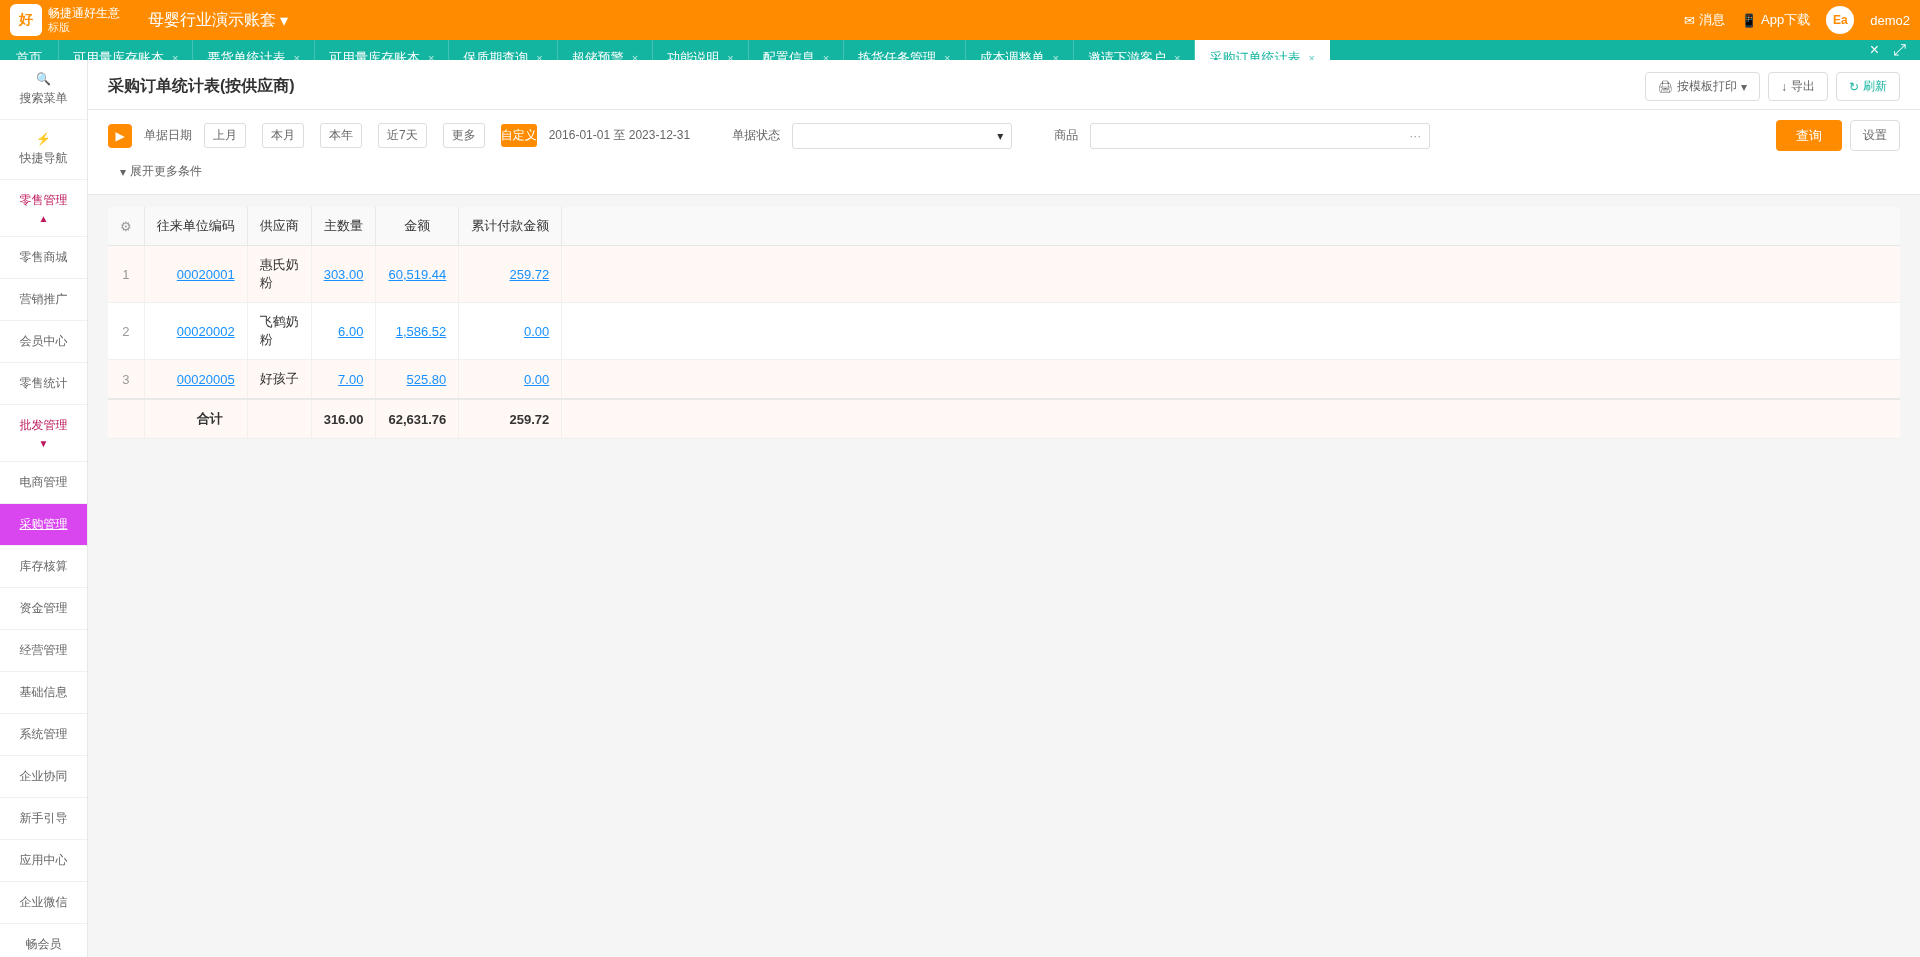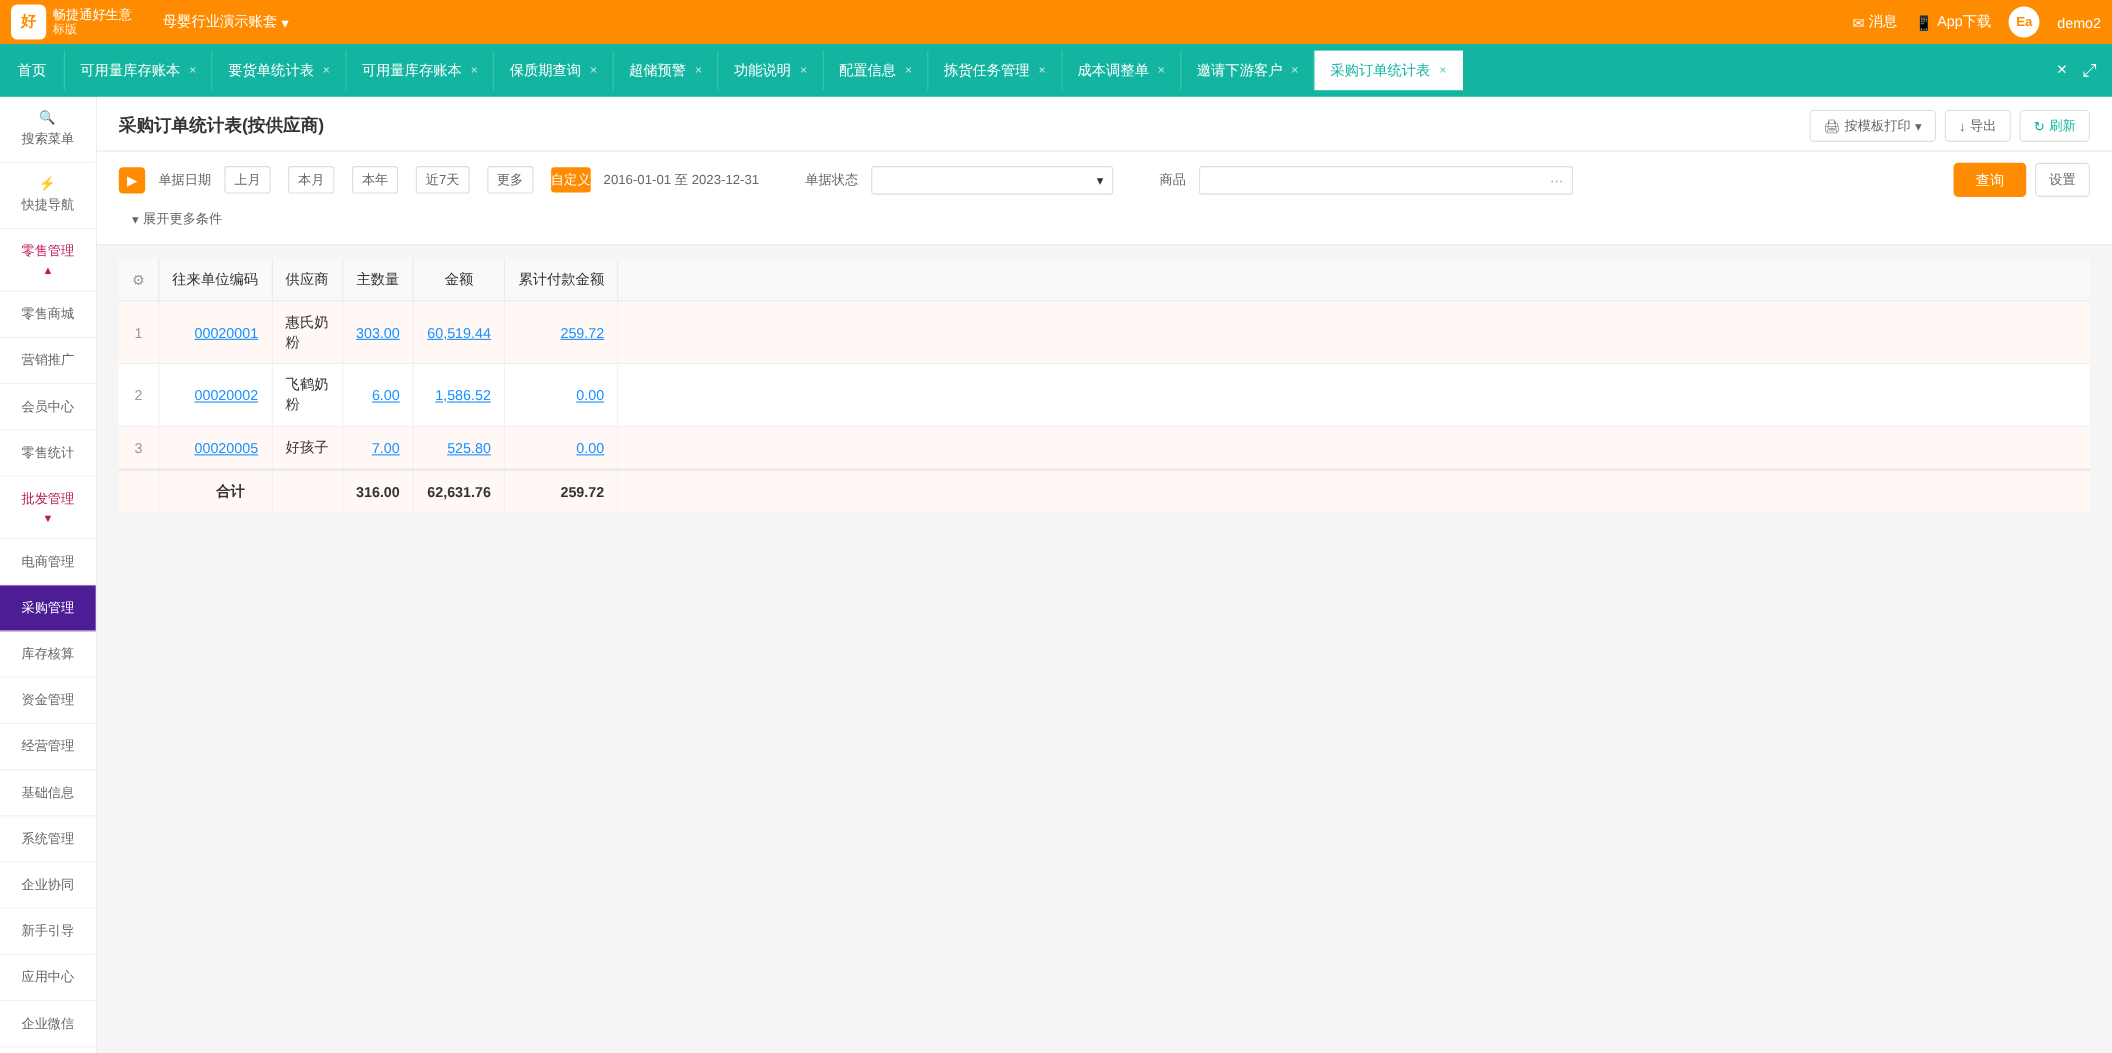--- a/index.html
+++ b/index.html
@@ -4,41 +4,41 @@
   <style>
     * { box-sizing: border-box; margin: 0; padding: 0; }
     body { font-family: 'Microsoft YaHei', Arial, sans-serif; font-size: 13px; background: #f5f5f5; color: #333; display: flex; flex-direction: column; height: 957px; overflow: hidden; }
 
     
     .top-bar { height: 40px; background: #ff8c00; display: flex; align-items: center; padding: 0 10px; justify-content: space-between; flex-shrink: 0; }
     .top-bar-left { display: flex; align-items: center; gap: 8px; }
     .logo-area { display: flex; align-items: center; gap: 6px; }
     .logo-icon { width: 32px; height: 32px; background: #fff; border-radius: 6px; display: flex; align-items: center; justify-content: center; color: #ff8c00; font-weight: bold; font-size: 14px; }
     .logo-text { color: #fff; font-size: 12px; line-height: 1.2; }
-    .workspace-selector { display: flex; align-items: center; gap: 4px; color: #fff; font-size: 13px; margin-left: 20px; cursor: pointer; }
+    .workspace-selector { display: flex; align-items: center; gap: 4px; color: #fff; font-size: 16px; margin-left: 20px; cursor: pointer; }
     .top-bar-right { display: flex; align-items: center; gap: 16px; color: #fff; font-size: 13px; }
     .top-bar-right span { cursor: pointer; display: flex; align-items: center; gap: 4px; }
     .avatar { width: 28px; height: 28px; border-radius: 50%; background: #fff; display: flex; align-items: center; justify-content: center; color: #ff8c00; font-size: 12px; font-weight: bold; }
 
     
-    .nav-tabs { height: 48px; background: #13b5a0; display: flex; align-items: center; padding: 0 0 0 0; overflow: hidden; flex-shrink: 0; }
+    .nav-tabs { height: 20px; background: #13b5a0; display: flex; padding: 0 0 0 0; overflow: hidden; flex-shrink: 0; }
     .nav-tab { height: 36px; padding: 0 14px; display: flex; align-items: center; gap: 4px; color: #fff; font-size: 13px; cursor: pointer; white-space: nowrap; border-right: 1px solid rgba(255,255,255,0.2); flex-shrink: 0; }
     .nav-tab.active { background: #fff; color: #13b5a0; border-radius: 0; }
     .nav-tab .close-x { margin-left: 4px; font-size: 11px; opacity: 0.7; }
     .nav-tab.home { padding: 0 16px; }
     .nav-tabs-right { margin-left: auto; display: flex; align-items: center; gap: 2px; padding-right: 8px; }
     .nav-tabs-right span { color: #fff; cursor: pointer; font-size: 16px; padding: 2px 6px; }
 
     
     .main-layout { display: flex; flex: 1; overflow: hidden; }
 
     
     .sidebar { width: 88px; background: #fff; border-right: 1px solid #e8e8e8; display: flex; flex-direction: column; overflow-y: auto; flex-shrink: 0; }
     .sidebar-item { padding: 12px 4px; text-align: center; cursor: pointer; font-size: 12px; color: #666; border-bottom: 1px solid #f0f0f0; display: flex; flex-direction: column; align-items: center; gap: 4px; }
-    .sidebar-item.active { background: #4c1d95; color: #fff; }
+    .sidebar-item.active { background: #d946ef; color: #fff; text-decoration: underline; }
     .sidebar-item.section-header { font-size: 12px; color: #be185d; display: flex; align-items: center; justify-content: center; gap: 4px; }
     .sidebar-item.section-header .arrow { font-size: 10px; }
 
     
     .content-area { flex: 1; display: flex; flex-direction: column; overflow: hidden; background: #f5f5f5; }
 
     
     .page-header { background: #fff; padding: 12px 20px 8px; border-bottom: 1px solid #e8e8e8; flex-shrink: 0; display: flex; align-items: center; justify-content: space-between; }
     .page-title { font-size: 16px; font-weight: 600; color: #333; }
     .page-actions { display: flex; align-items: center; gap: 8px; }

